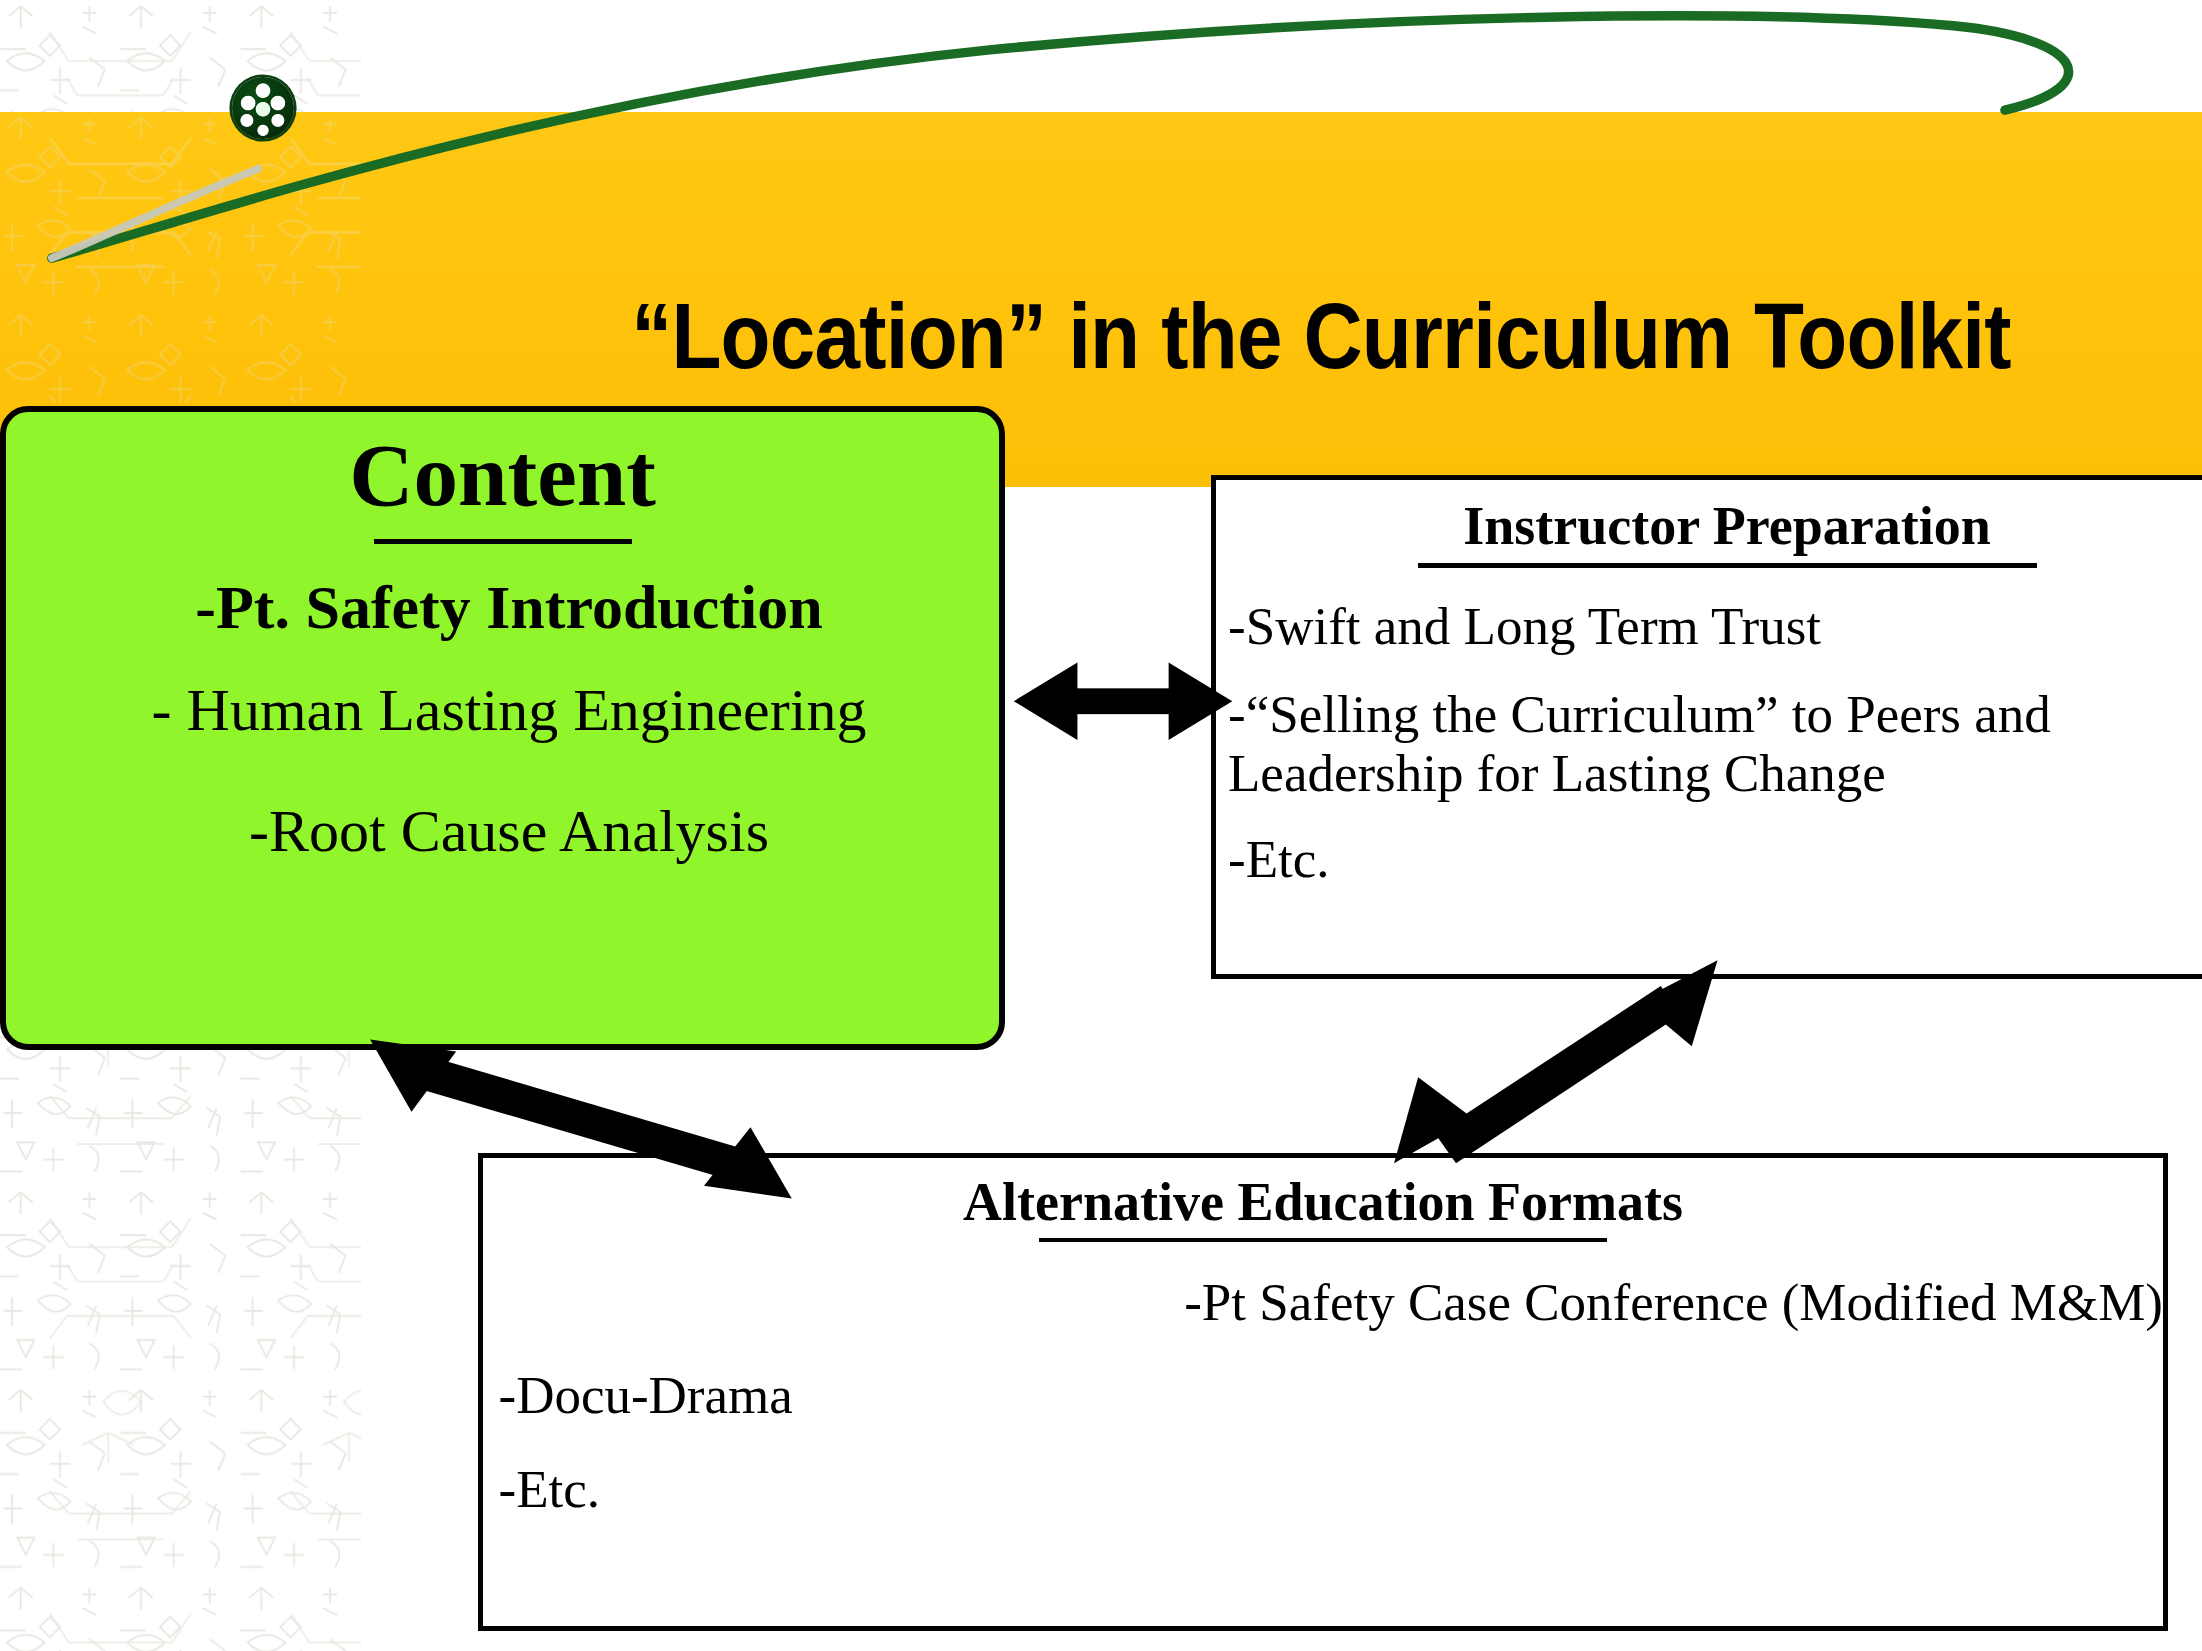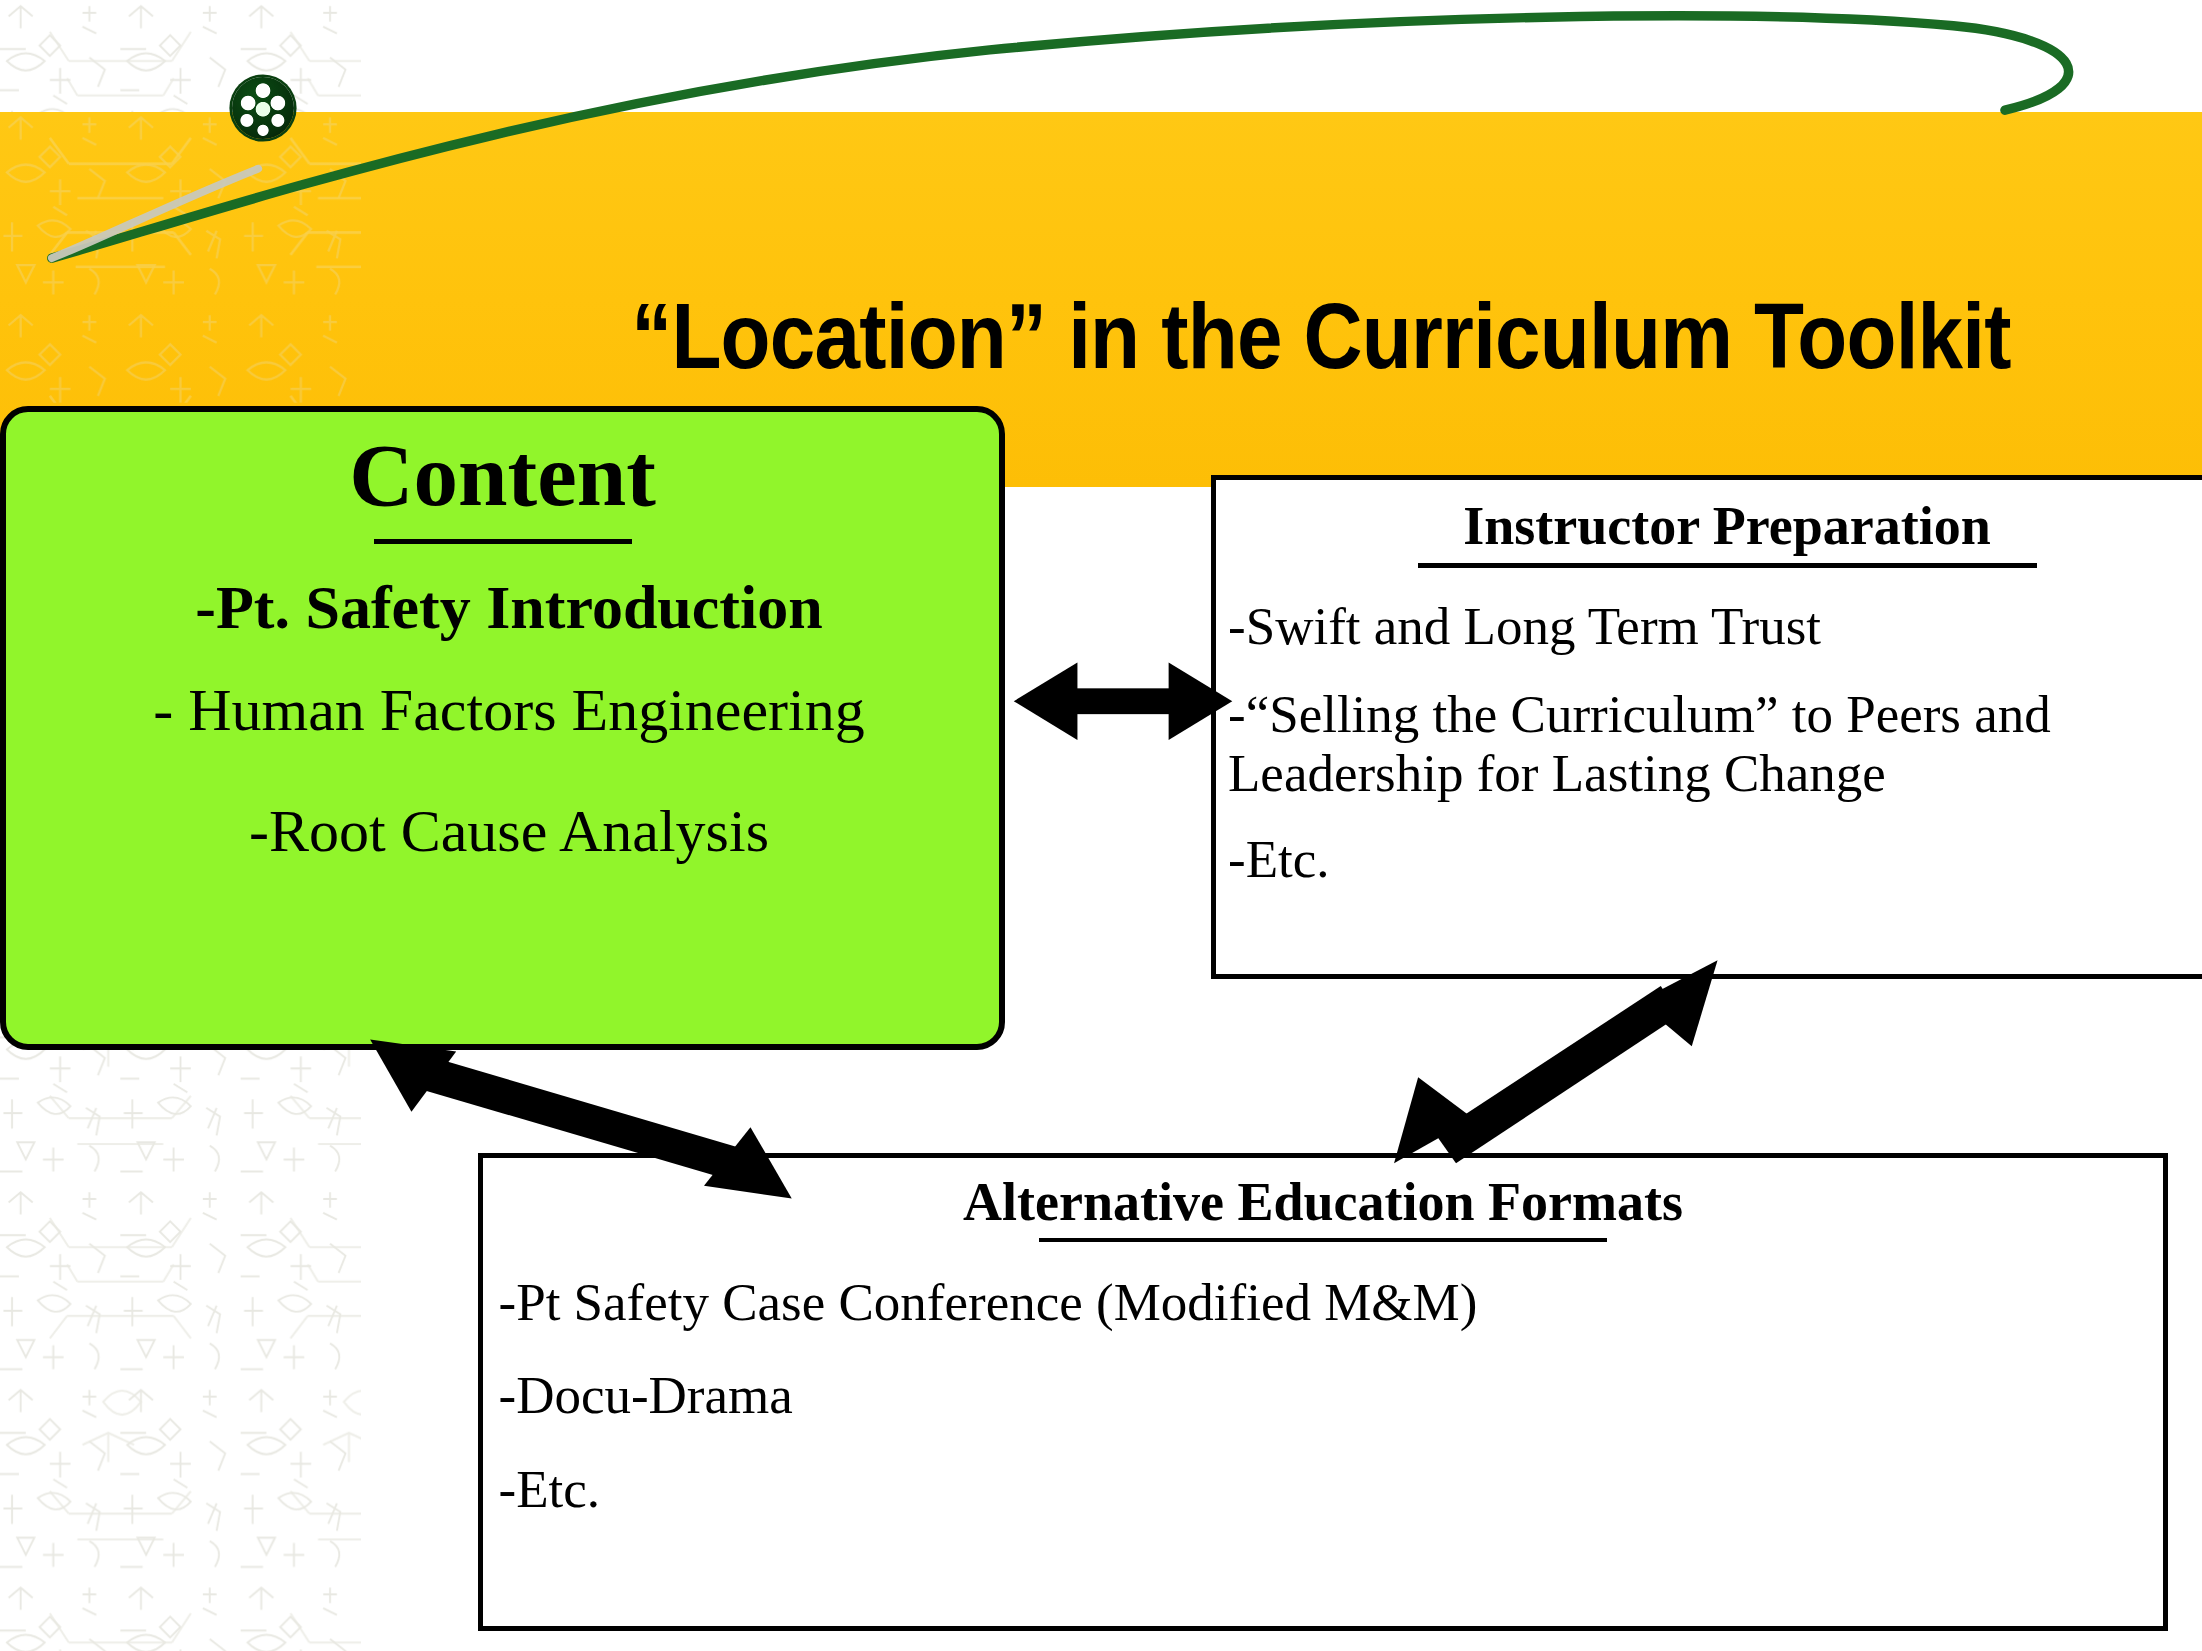--- a/index.html
+++ b/index.html
@@ -174,21 +174,21 @@
   .alt-box .heading-rule {
     width: 568px;
     height: 4.3px;
     margin-top: 8.6px;
   }
   .alt-box .box-line {
     font-size: 53px;
     text-align: left;
     padding-left: 15.5px;
   }
-  .alt-box .a1 { margin-top: 31px; }
+  .alt-box .a1 { margin-top: 31px; text-align: right; }
   .alt-box .a2 { margin-top: 34px; }
   .alt-box .a3 { margin-top: 34px; }
   .alt-box .a4 { margin-top: 34px; }
 
   
   .arrow-layer {
     position: absolute;
     left: 0; top: 0;
     width: 2203px; height: 1652px;
     pointer-events: none;
@@ -269,21 +269,21 @@
     <path d="M 60 300 C 240 250 640 110 1150 58 C 1600 14 2050 10 2270 30
              C 2420 44 2450 100 2330 128" fill="none" stroke="#1A6B24" stroke-width="11" stroke-linecap="round"></path>
     <path d="M 60 300 C 120 276 200 236 300 196" fill="none" stroke="#c8c8bc" stroke-width="9" stroke-linecap="round" opacity="0.95"></path>
   </svg>
   <div class="ball"></div>
 
   <div class="box content-box" style="left:0px; top:406px; width:1005px; height:644px;">
     <div class="box-heading">Content</div>
     <div class="heading-rule"></div>
     <div class="box-line bold l1">-Pt. Safety Introduction</div>
-    <div class="box-line l2">- Human Factors Engineering</div>
+    <div class="box-line l2">- Human Lasting Engineering</div>
     <div class="box-line l4">-Root Cause Analysis</div>
   </div>
 
   <div class="box instructor-box" style="left:1211px; top:475px; width:1032px; height:504px;">
     <div class="box-heading">Instructor Preparation</div>
     <div class="heading-rule"></div>
     <div class="box-line s1">-Swift and Long Term Trust</div>
     <div class="box-line s2">-“Selling the Curriculum” to Peers and Leadership for Lasting Change</div>
     <div class="box-line s3">-Etc.</div>
   </div>

